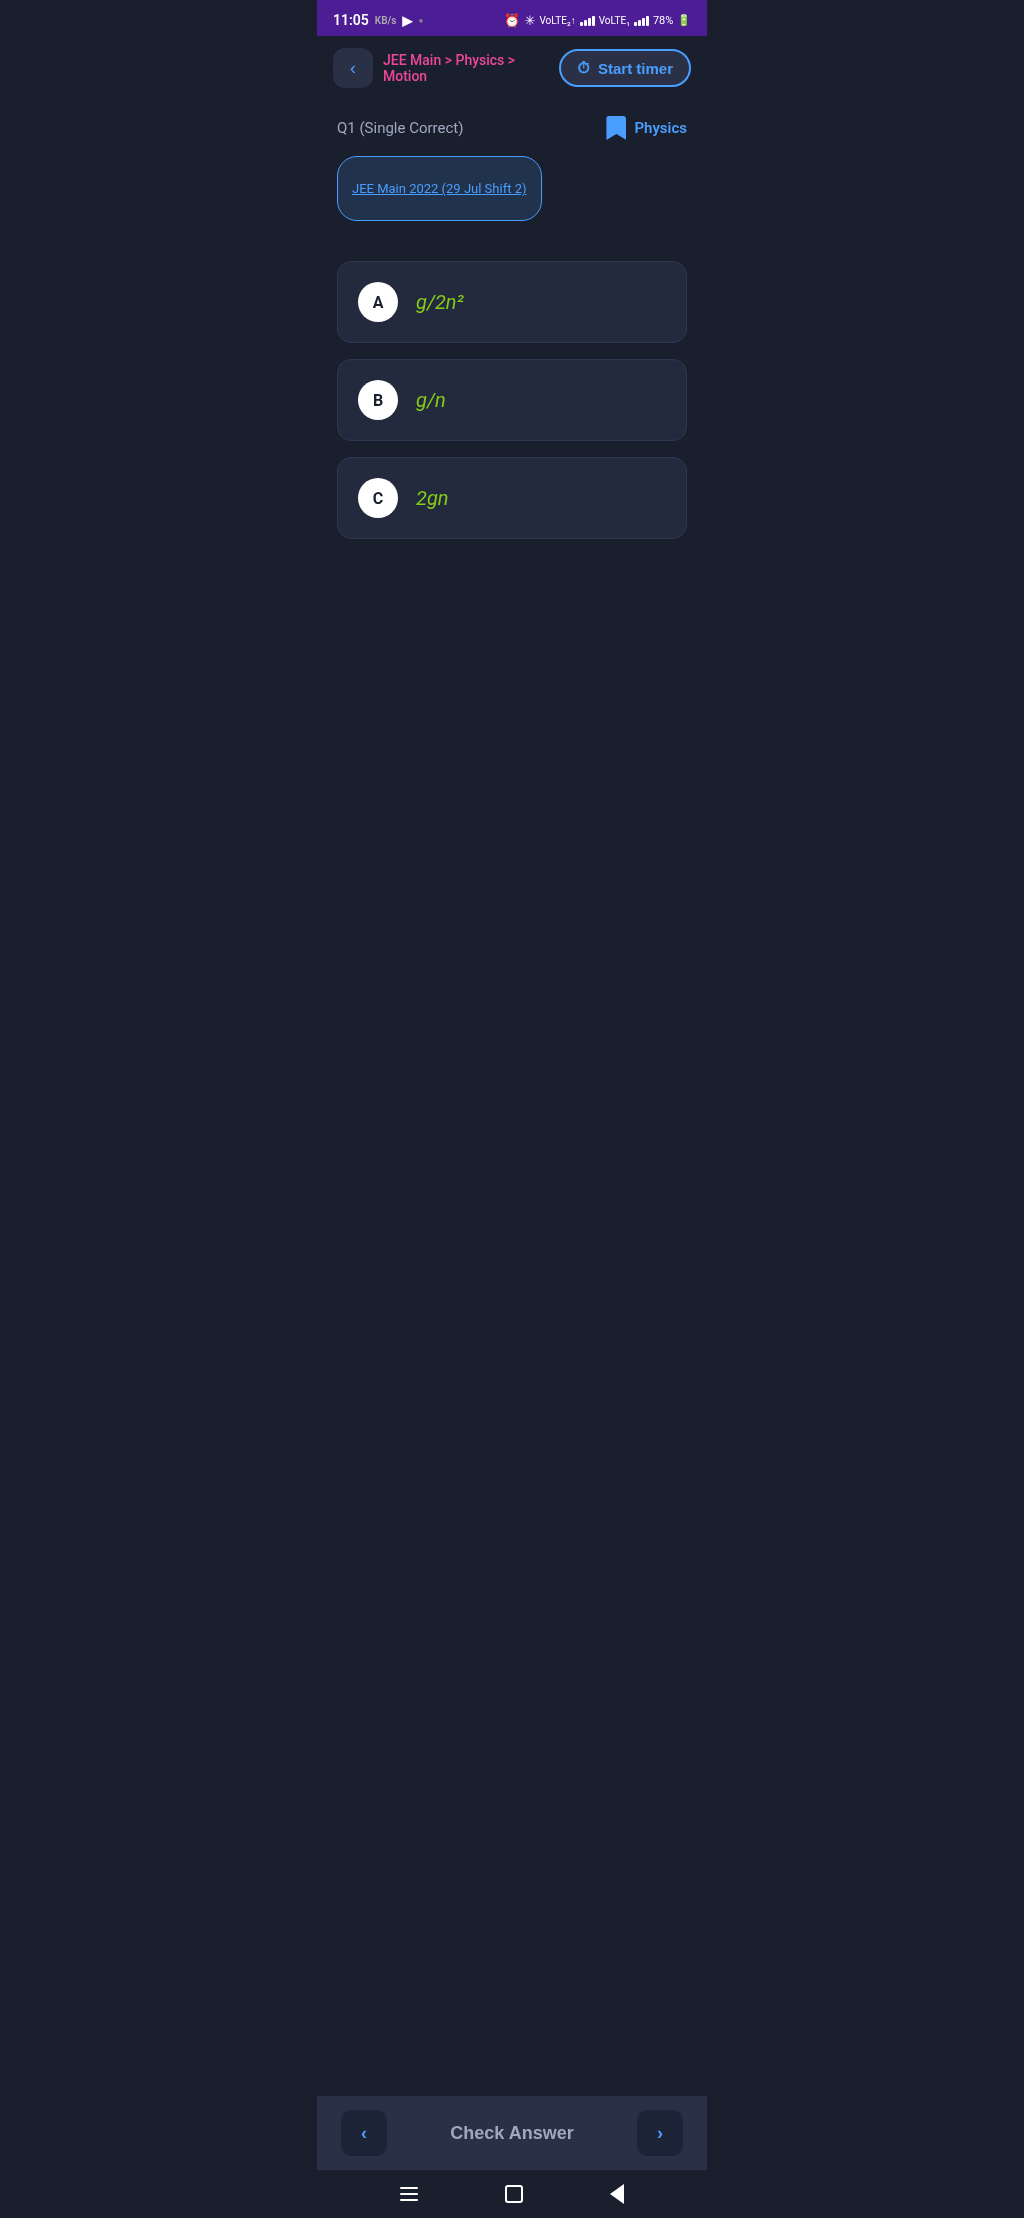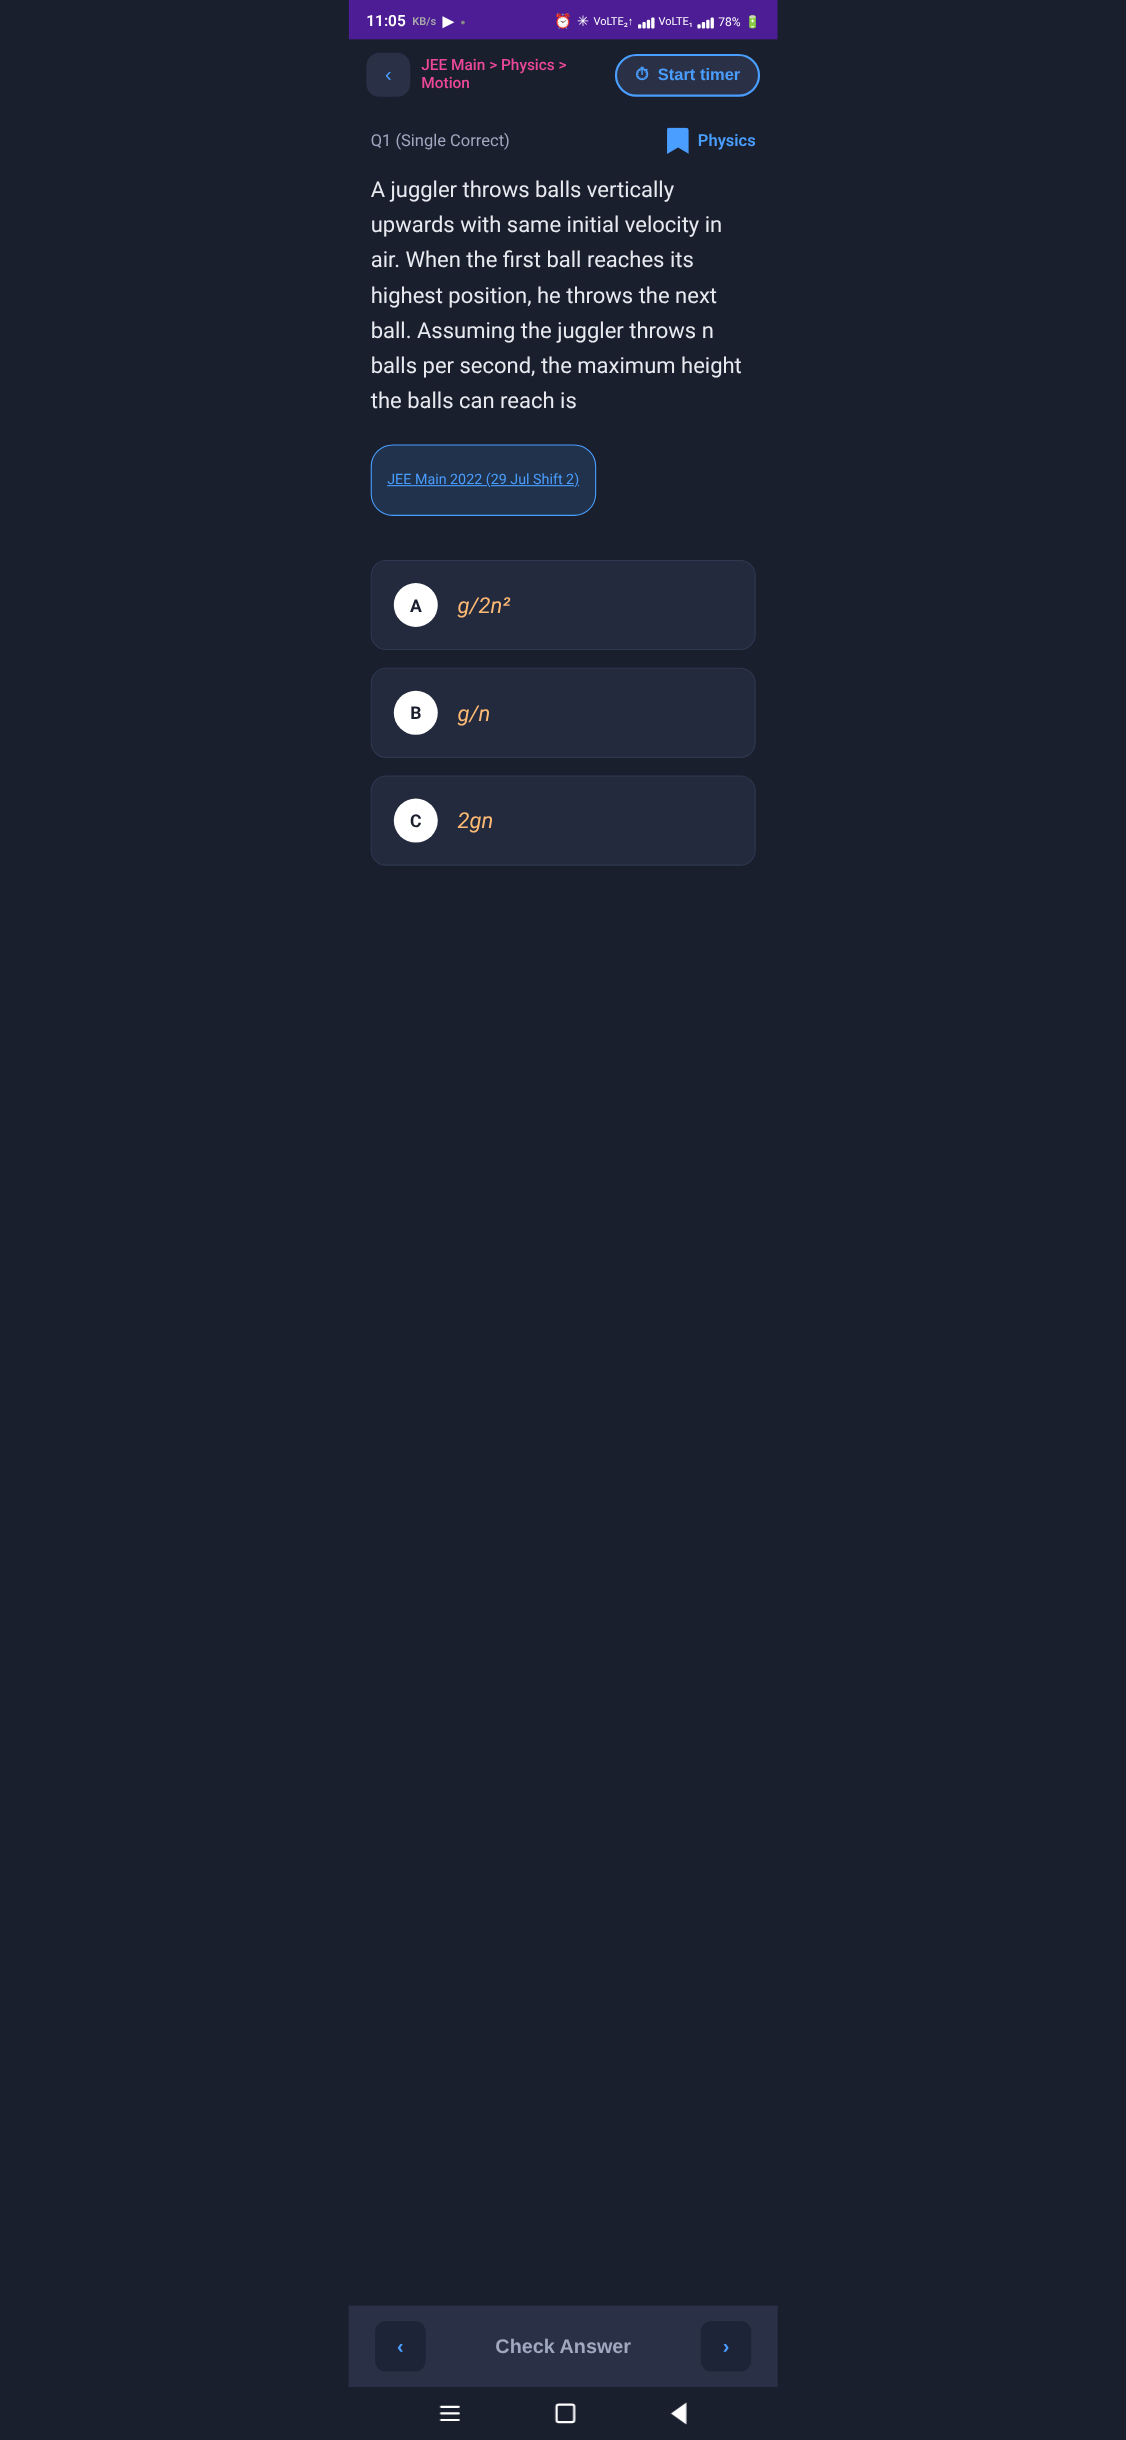--- a/index.html
+++ b/index.html
@@ -197,21 +197,21 @@
       display: flex;
       align-items: center;
       justify-content: center;
       font-size: 16px;
       font-weight: 700;
       flex-shrink: 0;
     }
 
     .option-text {
       font-size: 20px;
-      color: #fdba74;
+      color: #84cc16;
       font-style: italic;
     }
 
     
     .bottom-nav {
       position: fixed;
       bottom: 48px;
       left: 50%;
       transform: translateX(-50%);
       width: 390px;
@@ -346,21 +346,20 @@
 
   <div class="question-container">
     <div class="question-meta">
       <span class="question-label">Q1 (Single Correct)</span>
       <div class="marked-badge">
         <div class="bookmark-icon"></div>
         <span>Physics</span>
       </div>
     </div>
 
-    <p class="question-text">A juggler throws balls vertically upwards with same initial velocity in air. When the first ball reaches its highest position, he throws the next ball. Assuming the juggler throws n balls per second, the maximum height the balls can reach is</p>
 
     <div class="source-tag">JEE Main 2022 (29 Jul Shift 2)</div>
   </div>
 
   <div class="options-container">
 
     <div class="option-item">
       <div class="option-label">
         <span>A</span>
       </div>

